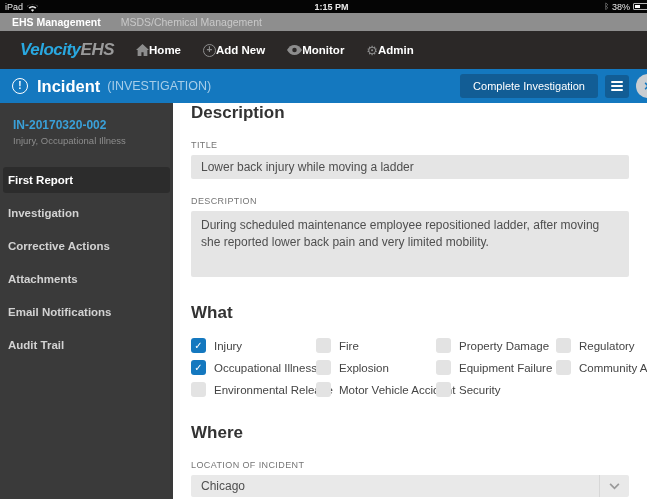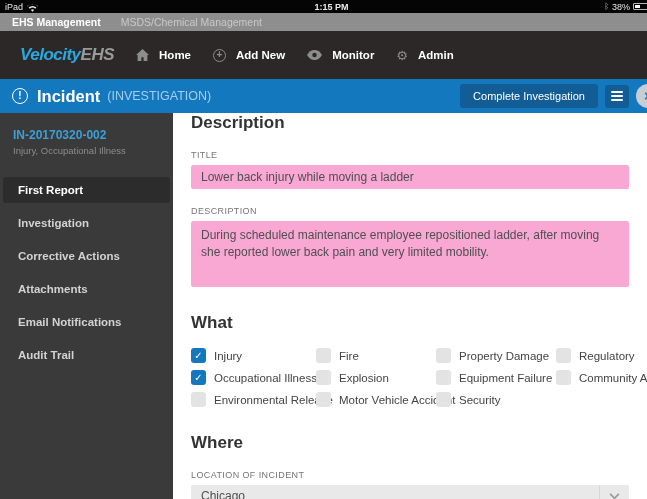--- a/index.html
+++ b/index.html
@@ -17,27 +17,27 @@
   .battery { width:15px; height:7px; border:1px solid #b7b7b7; border-radius:1px; position:relative; margin-right:-6px; }
   .battery::after { content:""; position:absolute; left:1px; top:1px; bottom:1px; width:38%; background:#fff; }
 
   
   .tab-bar { height:18px; background:#8e8e8e; display:flex; align-items:center;
     padding-left:12px; gap:20px; font-size:10.5px; flex:0 0 auto; }
   .tab { color:#c9c9c9; cursor:pointer; }
   .tab[data-active="true"] { color:#fff; font-weight:bold; }
 
   
-  .nav-bar { height:48px; background:#2b2827; display:flex; align-items:center;
+  .nav-bar { height:38px; background:#2b2827; display:flex; align-items:center;
     padding:0 0 0 20px; flex:0 0 auto; }
   .logo { font-size:17px; font-weight:bold; font-style:italic; letter-spacing:-0.5px; margin-right:22px; cursor:pointer; }
   .logo .lp { color:#29a8e0; }
   .logo .ls { color:#9a9a9a; }
   .nav-items { display:flex; align-items:center; gap:22px; }
-  .nav-item { display:flex; align-items:center; gap:10px; color:#fff; font-size:11.5px; font-weight:bold; cursor:pointer; }
+  .nav-item { display:flex; align-items:center; gap:0; color:#fff; font-size:11.5px; font-weight:bold; cursor:pointer; }
   .nav-item .glyph { color:#8d8d8d; }
   .plus-circle { width:13px; height:13px; border:1.5px solid #8d8d8d; border-radius:50%;
     display:flex; align-items:center; justify-content:center; color:#8d8d8d; font-size:10px; line-height:1; font-weight:bold; }
   .gear-glyph { font-size:13px; line-height:1; }
   .nav-right { margin-left:auto; display:flex; align-items:center; }
   .search-btn { margin-right:82px; cursor:pointer; display:flex; }
   .user-menu { display:flex; align-items:center; gap:5px; cursor:pointer; }
   .user-name { color:#cfcfcf; font-size:11.5px; }
   .caret { color:#9a9a9a; font-size:9px; }
 
@@ -60,29 +60,29 @@
     margin-right:-13px; flex:0 0 auto; display:flex; align-items:center; justify-content:center; }
 
   
   .body-row { flex:1 1 auto; display:flex; min-height:0; }
 
   
   .sidebar { width:173px; background:#3a3a3a; flex:0 0 auto; padding-top:15px; }
   .record-id { color:#3aa0d8; font-size:12px; font-weight:bold; padding:0 13px; cursor:pointer; }
   .record-subtitle { color:#8d8d8d; font-size:9.5px; padding:3px 13px 0; }
   .side-menu { margin-top:21px; }
-  .side-item { color:#d2d2d2; font-size:11.5px; font-weight:bold; padding:7px 15px;
+  .side-item { color:#d2d2d2; font-size:11.5px; font-weight:bold; padding:7px 5px;
     margin:0 3px 7px; border-radius:3px; cursor:pointer; }
   .side-item[data-active="true"] { background:#2c2c2c; color:#fff; }
 
   
   .main { flex:1 1 auto; background:#fff; padding:0 18px 0; min-width:0; overflow:hidden; }
   .section-heading { color:#333; font-size:17px; font-weight:bold; }
   .field-label { color:#757575; font-size:9px; letter-spacing:0.4px; margin-bottom:5px; }
-  .text-field { width:100%; background:#f9a8d4; border:none; border-radius:2px;
+  .text-field { width:100%; background:#e5e5e5; border:none; border-radius:2px;
     color:#4f4f4f; font-size:12px; font-family:inherit; padding:6px 10px; display:block; }
   input.text-field { height:24px; }
   textarea.text-field { height:66px; resize:none; line-height:1.45; }
   .mt-heading { margin-top:26px; }
   .mt-label { margin-top:17px; }
 
   
   .what-grid { display:grid; grid-template-columns:125px 120px 120px 1fr;
     margin-top:15px; column-gap:0; }
   .what-col { display:flex; flex-direction:column; gap:7px; }

